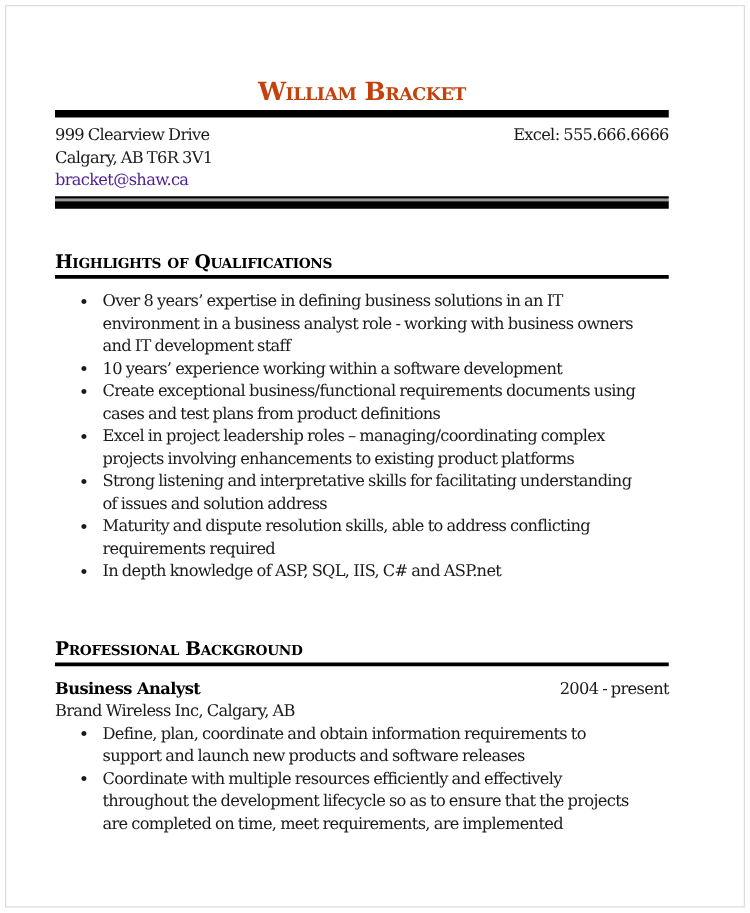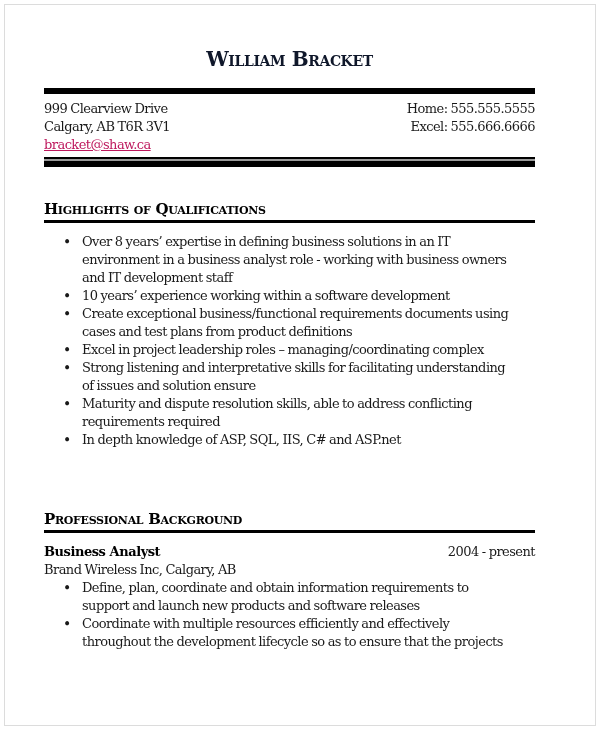--- a/index.html
+++ b/index.html
@@ -30,30 +30,30 @@
   .cond {
     font-size: 13px;
     letter-spacing: -0.55px;
     word-spacing: -0.5px;
     line-height: 18px;
     display: inline-block;
     transform-origin: left center;
   }
   .name {
     position: absolute;
-    top: 48px;
+    top: 62px;
     left: 0;
     width: 491px;
     text-align: center;
     font-weight: bold;
     font-variant: small-caps;
     font-size: 20px;
     letter-spacing: -0.4px;
     line-height: 22px;
-    color: #0f172a;
+    color: #c2410c;
   }
   .rule-thick {
     position: absolute;
     left: 0;
     width: 491px;
     height: 6px;
     background: #000;
   }
   .rule-top { top: 88px; }
   .rule-double {
@@ -73,22 +73,21 @@
     left: 0;
   }
   .contact-right {
     position: absolute;
     top: 100px;
     right: 0;
     text-align: right;
   }
   .line { display: block; height: 18px; white-space: nowrap; }
   .email-link {
-    color: #be185d;
-    text-decoration: underline;
+    color: #4c1d95;
     cursor: pointer;
   }
 
   .section-title {
     position: absolute;
     left: 0;
     font-weight: bold;
     font-variant: small-caps;
     font-size: 15px;
     letter-spacing: -0.3px;
@@ -154,21 +153,20 @@
   <div class="name">William Bracket</div>
   <div class="rule-thick rule-top"></div>
 
   <div class="contact-left">
     <span class="line cond">999 Clearview Drive</span>
     <span class="line cond">Calgary, AB T6R 3V1</span>
     <span class="line cond"><a class="email-link">bracket@shaw.ca</a></span>
   </div>
 
   <div class="contact-right">
-    <span class="line cond">Home: 555.555.5555</span>
     <span class="line cond">Excel: 555.666.6666</span>
   </div>
 
   <div class="rule-double">
     <div class="l1"></div>
       <div class="l2"></div>
       <div class="l3"></div>
   </div>
 
   <div class="section-title" style="top:199px;">Highlights of Qualifications</div>
@@ -186,25 +184,26 @@
         <span class="line cond">10 years’ experience working within a software development</span>
       </li>
       <li>
         <span class="dot">•</span>
         <span class="line cond">Create exceptional business/functional requirements documents using</span>
         <span class="line cond">cases and test plans from product definitions</span>
       </li>
       <li>
         <span class="dot">•</span>
         <span class="line cond">Excel in project leadership roles – managing/coordinating complex</span>
+        <span class="line cond">projects involving enhancements to existing product platforms</span>
       </li>
       <li>
         <span class="dot">•</span>
         <span class="line cond">Strong listening and interpretative skills for facilitating understanding</span>
-        <span class="line cond">of issues and solution ensure</span>
+        <span class="line cond">of issues and solution address</span>
       </li>
       <li>
         <span class="dot">•</span>
         <span class="line cond">Maturity and dispute resolution skills, able to address conflicting</span>
         <span class="line cond">requirements required</span>
       </li>
       <li>
         <span class="dot">•</span>
         <span class="line cond">In depth knowledge of ASP, SQL, IIS, C# and ASP.net</span>
       </li>
@@ -220,15 +219,16 @@
   <ul class="bullets" id="job-list" style="top:579px;">
       <li>
         <span class="dot">•</span>
         <span class="line cond">Define, plan, coordinate and obtain information requirements to</span>
         <span class="line cond">support and launch new products and software releases</span>
       </li>
       <li>
         <span class="dot">•</span>
         <span class="line cond">Coordinate with multiple resources efficiently and effectively</span>
         <span class="line cond">throughout the development lifecycle so as to ensure that the projects</span>
+        <span class="line cond">are completed on time, meet requirements, are implemented</span>
       </li>
     </ul>
 </div>
 
 </body></html>

